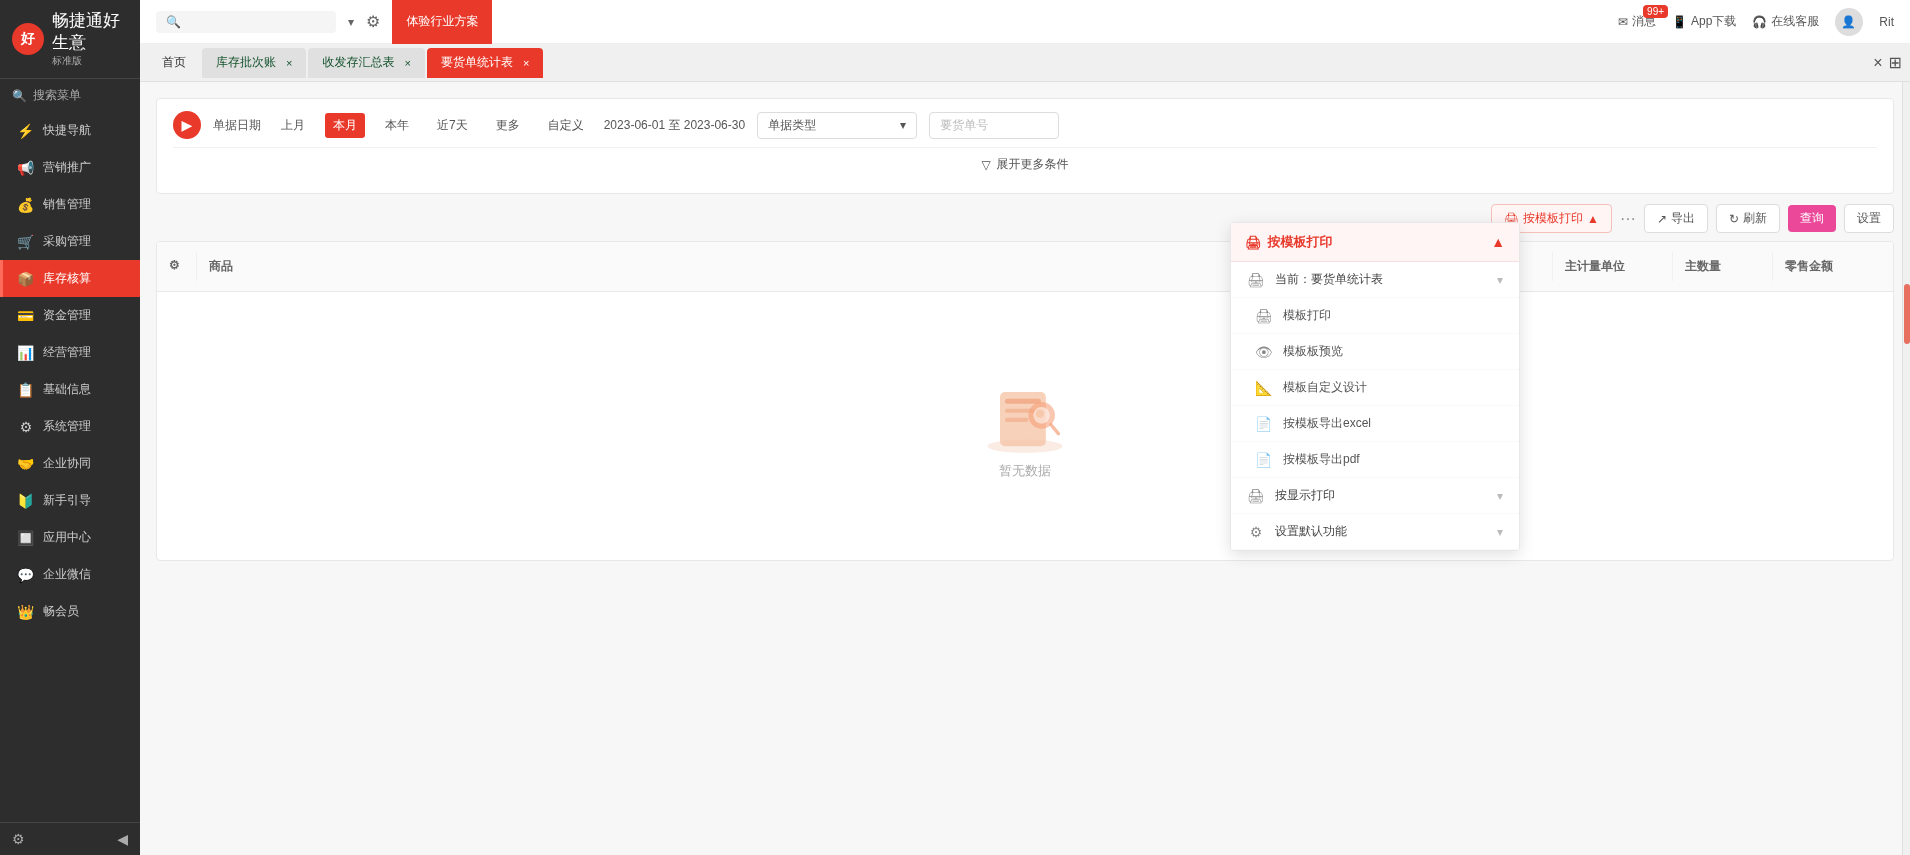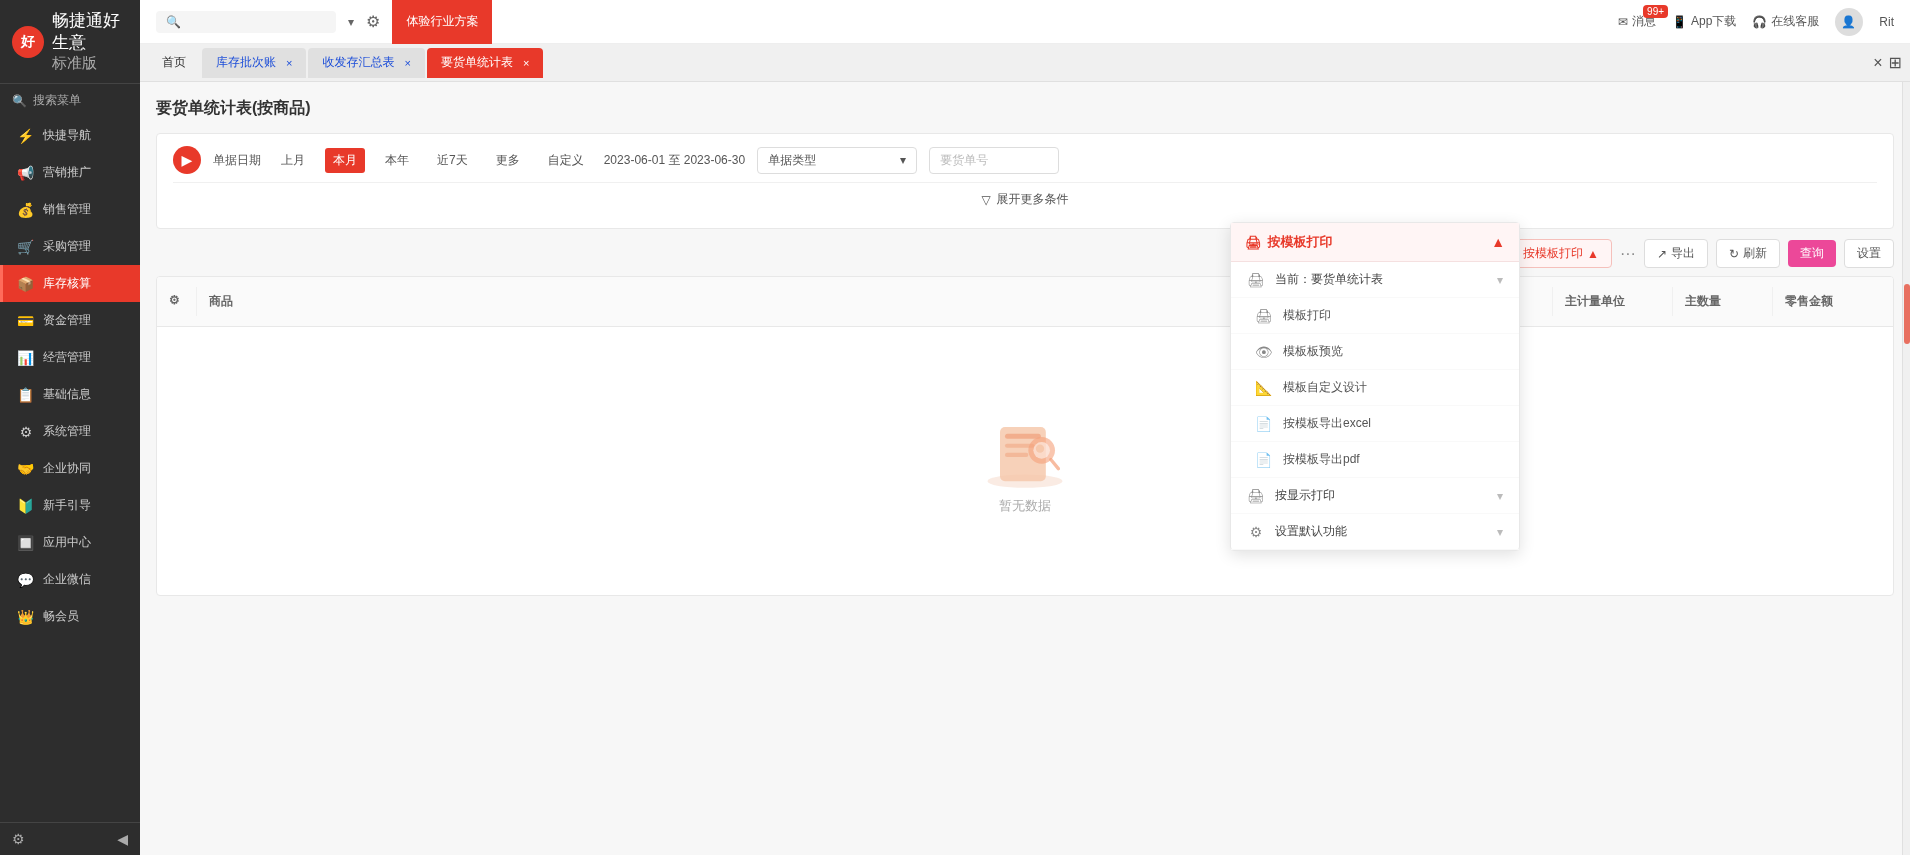--- a/index.html
+++ b/index.html
@@ -25,21 +25,21 @@
     }
     .sidebar-logo-icon {
       width: 32px; height: 32px;
       background: #e8392a;
       border-radius: 50%;
       display: flex; align-items: center; justify-content: center;
       color: white; font-weight: bold; font-size: 14px;
       flex-shrink: 0;
     }
     .sidebar-logo-text { font-size: 17px; color: #fff; line-height: 1.3; }
-    .sidebar-logo-sub { font-size: 15px; color: #aaa; }
+    .sidebar-logo-sub { font-size: 10px; color: #aaa; }
     .sidebar-search {
       display: flex; align-items: center; gap: 6px;
       padding: 8px 12px;
       color: #aaa; font-size: 12px;
       cursor: pointer;
     }
     .sidebar-scroll { flex: 1; overflow-y: auto; }
     .sidebar-scroll::-webkit-scrollbar { width: 4px; }
     .sidebar-scroll::-webkit-scrollbar-thumb { background: #555; }
     .sidebar-item {
@@ -115,21 +115,21 @@
       padding: 0 8px;
       gap: 2px;
       flex-shrink: 0;
     }
     .tab {
       display: flex; align-items: center; gap: 6px;
       padding: 6px 14px;
       border-radius: 4px 4px 0 0;
       font-size: 12px;
       cursor: pointer;
-      color: #1d4ed8;
+      color: #14532d;
       background: #e0e0e0;
       height: 30px;
     }
     .tab.home { background: transparent; color: #333; }
     .tab.active { background: #e8392a; color: #fff; }
     .tab-close { font-size: 11px; cursor: pointer; margin-left: 4px; }
     .tabs-right { margin-left: auto; display: flex; gap: 6px; }
     .tabs-right-btn { background: none; border: none; font-size: 16px; cursor: pointer; color: #555; }
 
     
@@ -394,21 +394,20 @@
       <span>要货单统计表</span>
       <span class="tab-close">×</span>
     </div>
     <div class="tabs-right">
       <button class="tabs-right-btn">×</button>
       <button class="tabs-right-btn">⊞</button>
     </div>
   </div>
 
   <div class="content" style="position:relative;">
-    <div class="page-title">要货单统计表(按商品)</div>
 
     <div class="filter-bar">
       <div class="filter-row">
         <button class="filter-expand-btn">▶</button>
         <span class="filter-label">单据日期</span>
         <button class="date-btn">上月</button>
         <button class="date-btn active">本月</button>
         <button class="date-btn">本年</button>
         <button class="date-btn">近7天</button>
         <button class="date-btn">更多</button>

